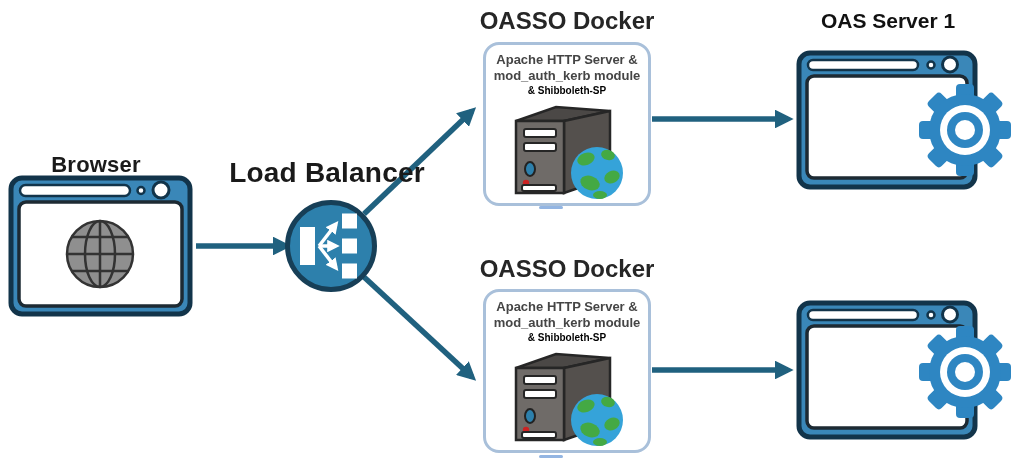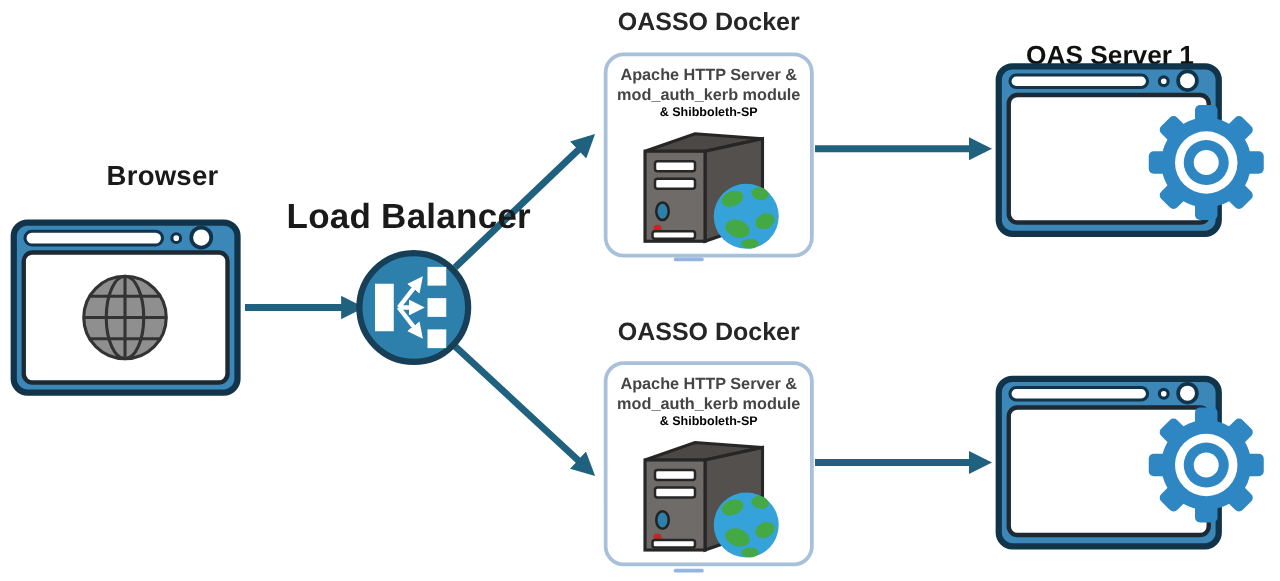--- a/index.html
+++ b/index.html
@@ -4,26 +4,26 @@
 <style>
   html,body{margin:0;padding:0;background:#ffffff;}
   .canvas{
     position:relative;width:1024px;height:465px;background:#ffffff;overflow:hidden;
     font-family:"Liberation Sans","DejaVu Sans",sans-serif;
   }
   .label{
     position:absolute;text-align:center;font-weight:bold;color:#1a1a1a;
     letter-spacing:.2px;white-space:nowrap;
   }
-  .browser-label{left:1px;top:128px;width:190px;font-size:22px;padding-left:34px;}
+  .browser-label{left:1px;top:152px;width:190px;font-size:22px;}
   .lb-label{left:217px;top:157px;width:220px;font-size:28px;}
-  .docker-title{position:absolute;width:200px;text-align:center;font-weight:bold;font-size:20px;color:#262626;}
+  .docker-title{position:absolute;width:200px;text-align:center;font-weight:bold;font-size:24px;color:#262626;}
   .docker-title.t1{left:467px;top:7px;}
   .docker-title.t2{left:467px;top:255px;}
-  .oas-title{position:absolute;width:240px;text-align:center;font-weight:bold;font-size:21px;color:#111;margin-top:24px;}
+  .oas-title{position:absolute;width:240px;text-align:center;font-weight:bold;font-size:21px;color:#111;}
   .oas-title.t1{left:768px;top:9px;}
   .oas-title.t2{left:768px;top:259px;}
   .docker-box{
     position:absolute;width:162px;height:158px;background:#fff;
     border:3px solid var(--docker-border,#a9c0da);border-radius:16px;
   }
   .docker-box.b1{left:483px;top:42px;}
   .docker-box.b2{left:483px;top:289px;}
   .apache-text{margin-top:7px;text-align:center;font-weight:bold;font-size:13px;line-height:16px;color:#454545;}
   .shib-text{text-align:center;font-weight:bold;font-size:10px;line-height:14px;color:#000;}

